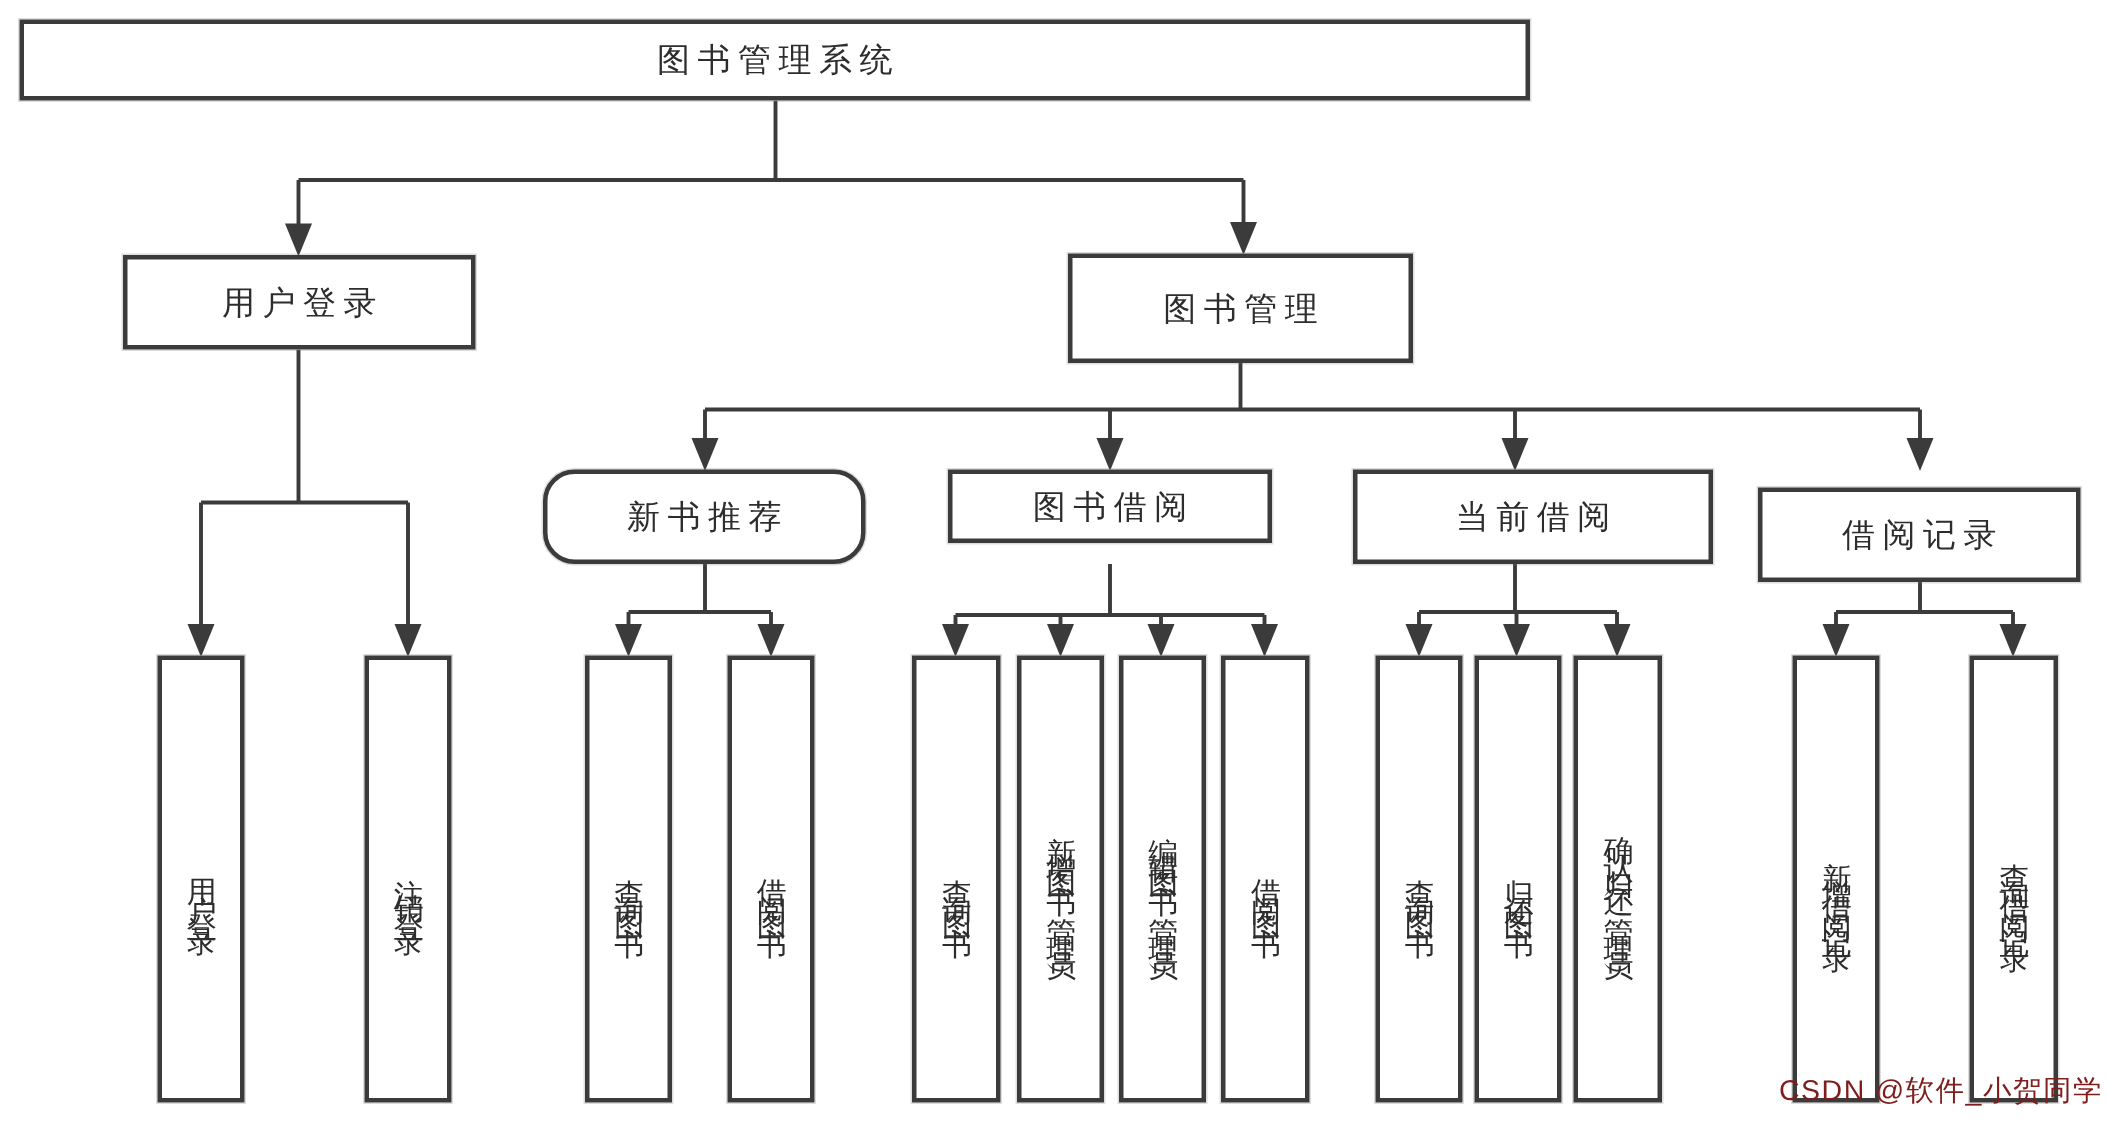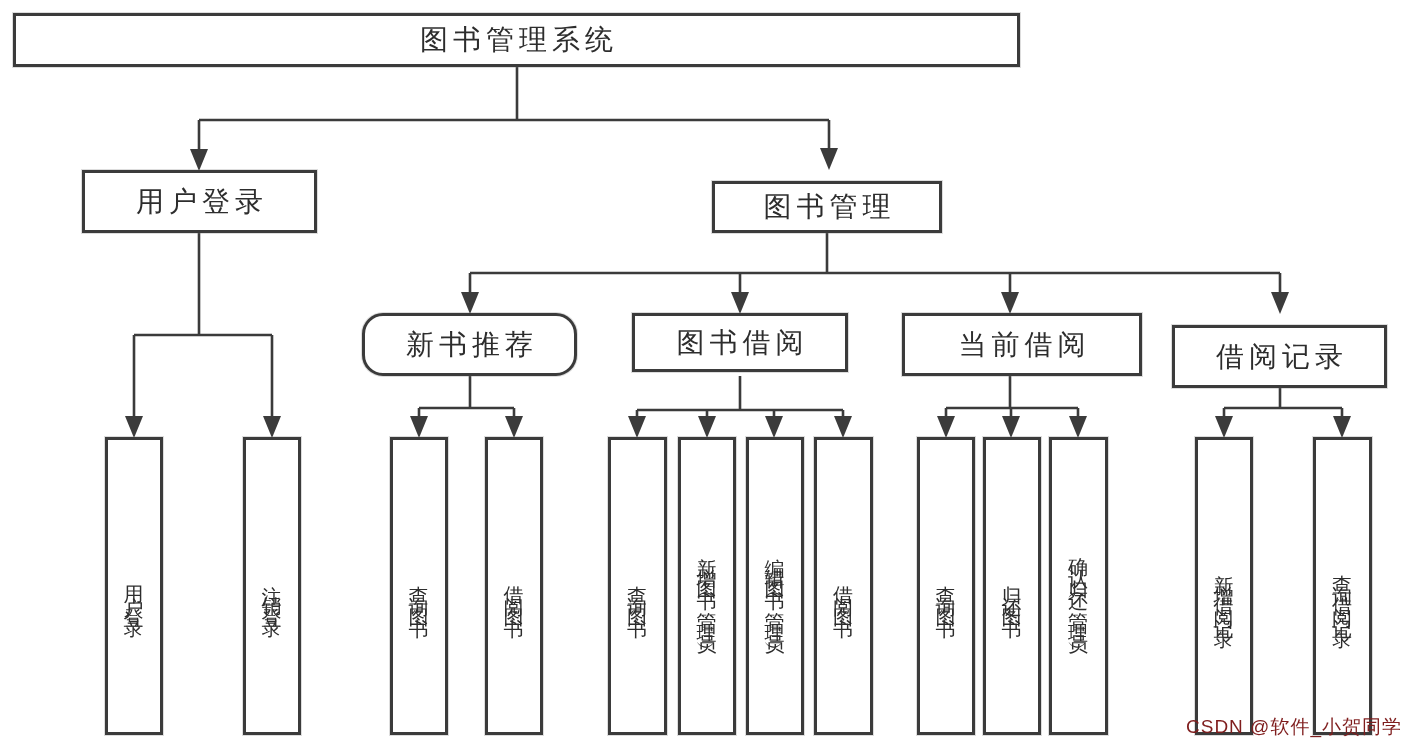--- a/index.html
+++ b/index.html
@@ -23,21 +23,21 @@
     background: #ffffff;
     border: 3px solid #3b3b3b;
     box-shadow: 0 0 0 1px rgba(120,120,120,0.25);
     display: flex;
     align-items: center;
     justify-content: center;
     color: #2d2d2d;
     z-index: 2;
   }
   .hnode {
-    font-size: 28px;
+    font-size: 22px;
     letter-spacing: 5px;
     text-indent: 5px;
     white-space: nowrap;
   }
   .vnode .vtext {
     writing-mode: vertical-rl;
     text-orientation: mixed;
     font-size: 20px;
     letter-spacing: 11px;
     margin-bottom: -11px;
@@ -122,24 +122,24 @@
       <polygon points="1002,416 1020,416 1011,438"></polygon>
       <polygon points="1069,416 1087,416 1078,438"></polygon>
       <polygon points="1215,416 1233,416 1224,438"></polygon>
       <polygon points="1333,416 1351,416 1342,438"></polygon>
     </g>
   </svg>
 
   <div class="node hnode" style="left:13px; top:13px; width:1007px; height:54px;">图书管理系统</div>
 
   <div class="node hnode" style="left:82px; top:170px; width:235px; height:63px;">用户登录</div>
-  <div class="node hnode" style="left:712px; top:169px; width:230px; height:52px;margin-top:12px;">图书管理</div>
+  <div class="node hnode" style="left:712px; top:169px; width:230px; height:73px;">图书管理</div>
 
   <div class="node hnode" style="left:362px; top:313px; width:215px; height:63px;border-radius:21px;">新书推荐</div>
-  <div class="node hnode" style="left:632px; top:313px; width:216px; height:59px;">图书借阅</div>
+  <div class="node hnode" style="left:632px; top:313px; width:216px; height:49px;">图书借阅</div>
   <div class="node hnode" style="left:902px; top:313px; width:240px; height:63px;">当前借阅</div>
   <div class="node hnode" style="left:1172px; top:313px; width:215px; height:63px;margin-top:12px;">借阅记录</div>
 
   <div class="node vnode" style="left:105px; top:437px; width:58px; height:298px;">
     <span class="vtext">用户登录</span>
   </div>
   <div class="node vnode" style="left:243px; top:437px; width:58px; height:298px;">
     <span class="vtext">注销登录</span>
   </div>
 

